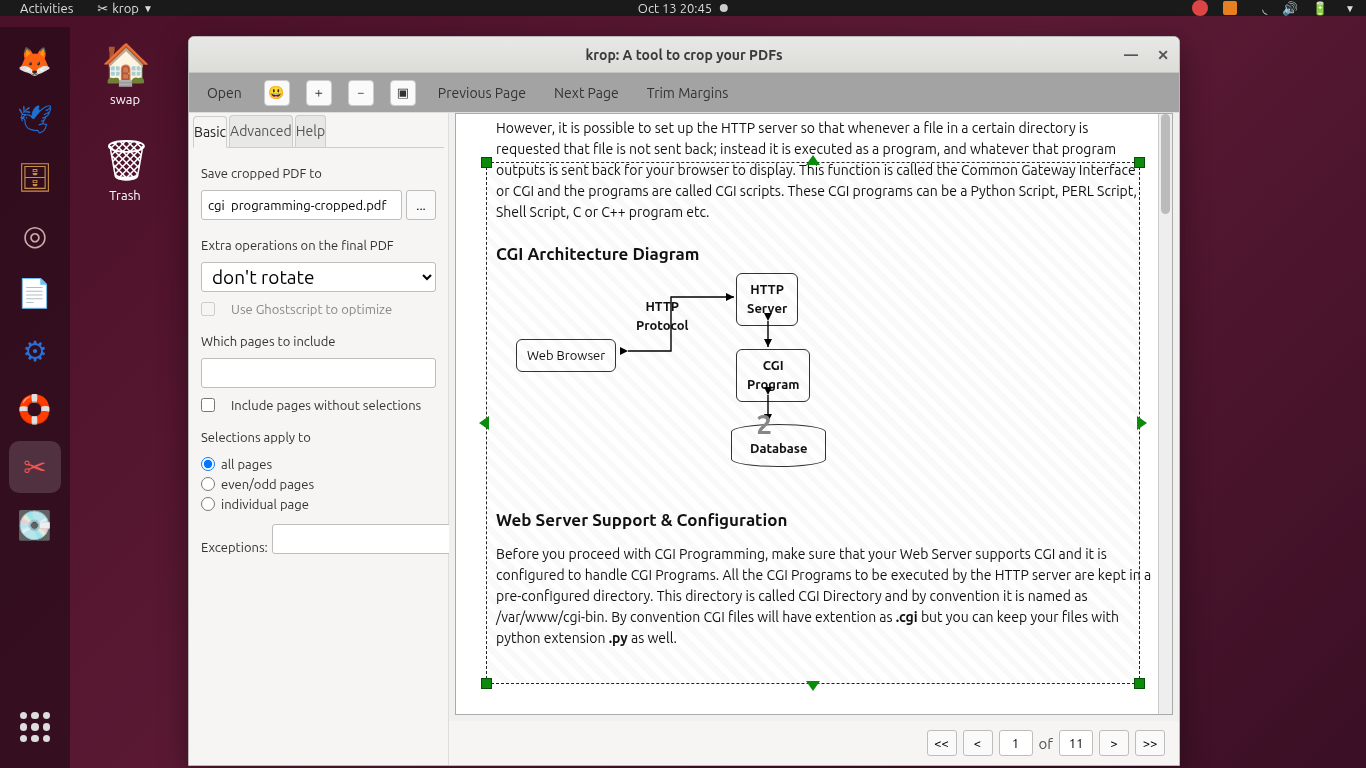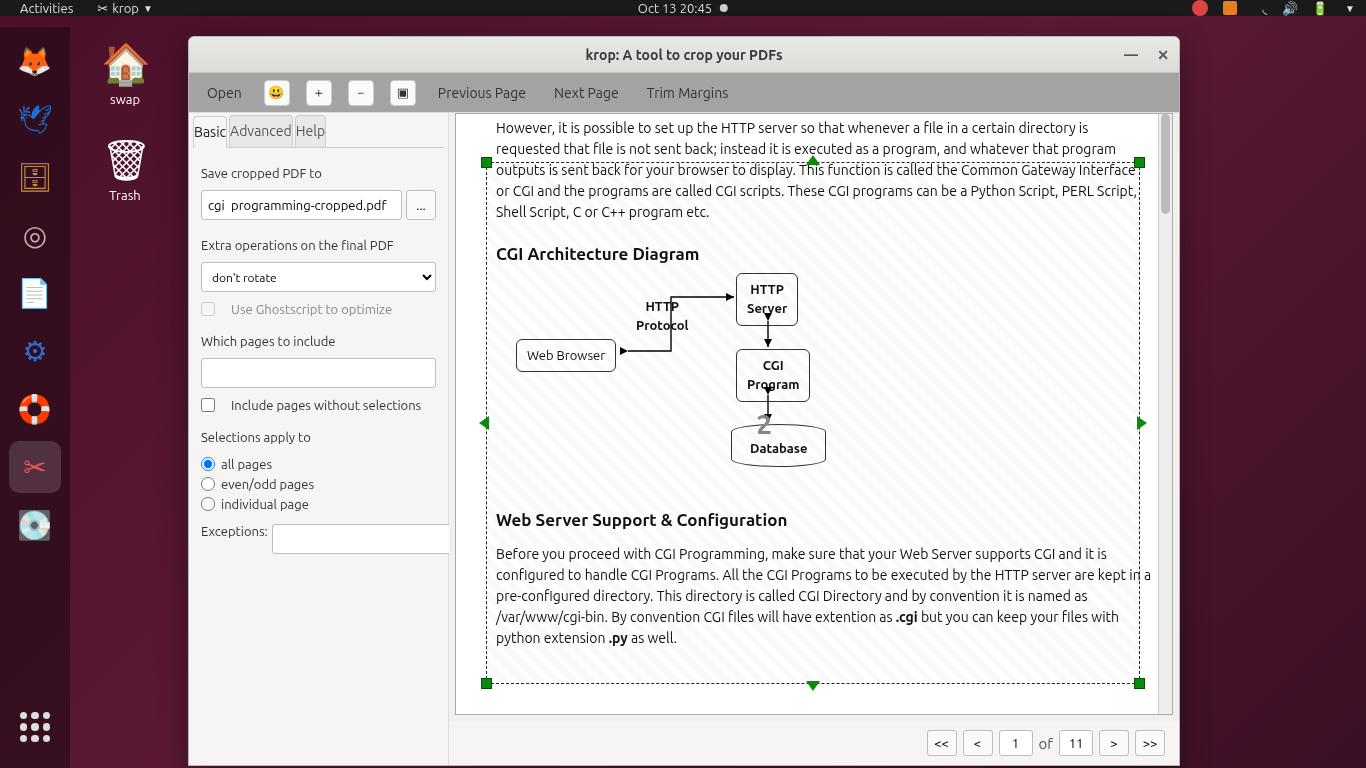--- a/index.html
+++ b/index.html
@@ -29,24 +29,24 @@
 .toolbar{height:40px;background:#a3a3a3;border-bottom:1px solid #ddd;display:flex;align-items:center;gap:16px;padding:0 12px;font-size:14px;color:#333}
 .toolbar .tbtn{padding:4px 6px;cursor:pointer}
 .toolbar .ticon{width:26px;height:26px;border:1px solid #ccc;border-radius:4px;background:#fafafa;display:flex;align-items:center;justify-content:center;font-size:13px}
 .body{flex:1;display:flex;overflow:hidden}
 .sidepanel{width:260px;background:#f6f5f4;border-right:1px solid #ddd;display:flex;flex-direction:column}
 .tabs{display:flex;border-bottom:1px solid #ccc;margin:2px 4px 0 4px}
 .tabs .tab{padding:7px 0;font-size:14px;color:#555;border:1px solid transparent;border-bottom:none;background:#e8e8e6;border-radius:4px 4px 0 0;margin-right:2px;border-color:#ccc}
 .tabs .tab.active{background:#f6f5f4;border-color:#ccc;border-bottom:1px solid #f6f5f4;position:relative;top:1px;color:#222}
 .panelbody{padding:10px 12px;font-size:13px;color:#333;display:flex;flex-direction:column;gap:10px}
 .panelbody label.sec{display:block;margin-top:8px}
-.row{display:flex;gap:4px;align-items:flex-start}
+.row{display:flex;gap:4px;align-items:flex-end}
 .row input[type=text]{flex:1;height:30px;border:1px solid #bdbdbd;border-radius:3px;padding:0 6px;background:#fff;font-size:13px}
 .row button{width:30px;height:30px;border:1px solid #bdbdbd;border-radius:3px;background:#fafafa;font-size:13px}
-select{width:100%;height:30px;border:1px solid #bdbdbd;border-radius:3px;background:#fff;padding:0 6px;font-size:12px}
+select{width:100%;height:30px;border:1px solid #bdbdbd;border-radius:3px;background:#fff;padding:0 6px;font-size:19px}
 .chk{display:flex;align-items:center;gap:16px;color:#888}
 .chk input{width:14px;height:14px}
 .radio{display:flex;align-items:center;gap:6px;padding:3px 0}
 .radio input{width:14px;height:14px}
 .viewer{flex:1;display:flex;flex-direction:column;background:#f0f0ee;position:relative}
 .page{flex:1;margin:0 6px 6px 6px;border:1px solid #aaa;background:#fff;position:relative;overflow:auto}
 .pagecontent{position:absolute;left:40px;right:20px;top:0;color:#111;font-family:Georgia,serif;font-size:14px;line-height:1.5}
 .pagecontent p{margin:4px 0}
 .pagecontent h3{font-size:17px;margin:18px 0 12px 0;font-weight:bold}
 .selbox{position:absolute;left:30px;right:32px;top:48px;bottom:30px;border:1.5px dashed #222;pointer-events:none;background:repeating-linear-gradient(45deg,rgba(0,0,0,.025) 0 6px,transparent 6px 12px)}

